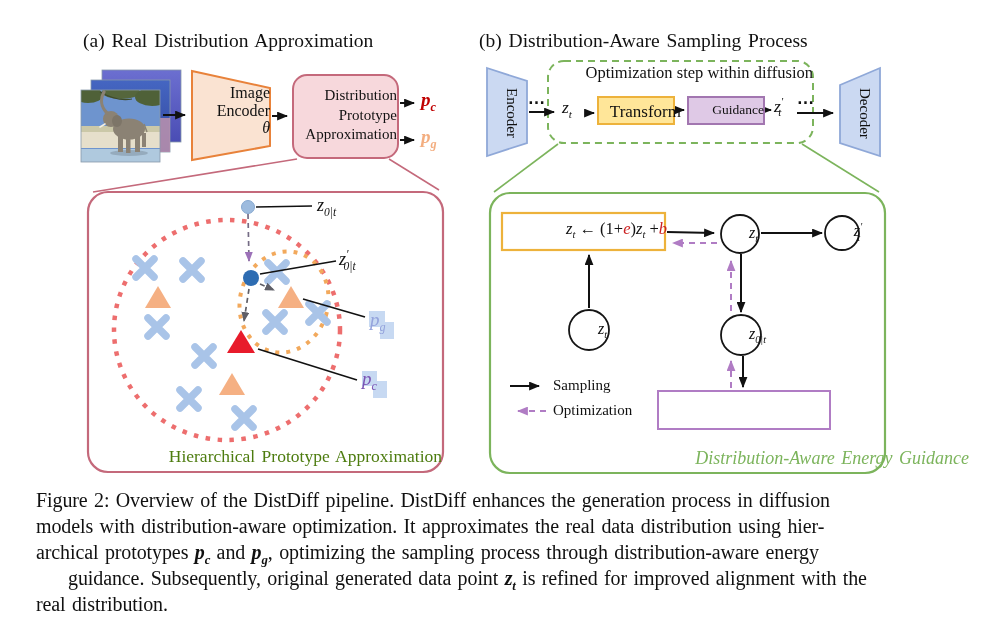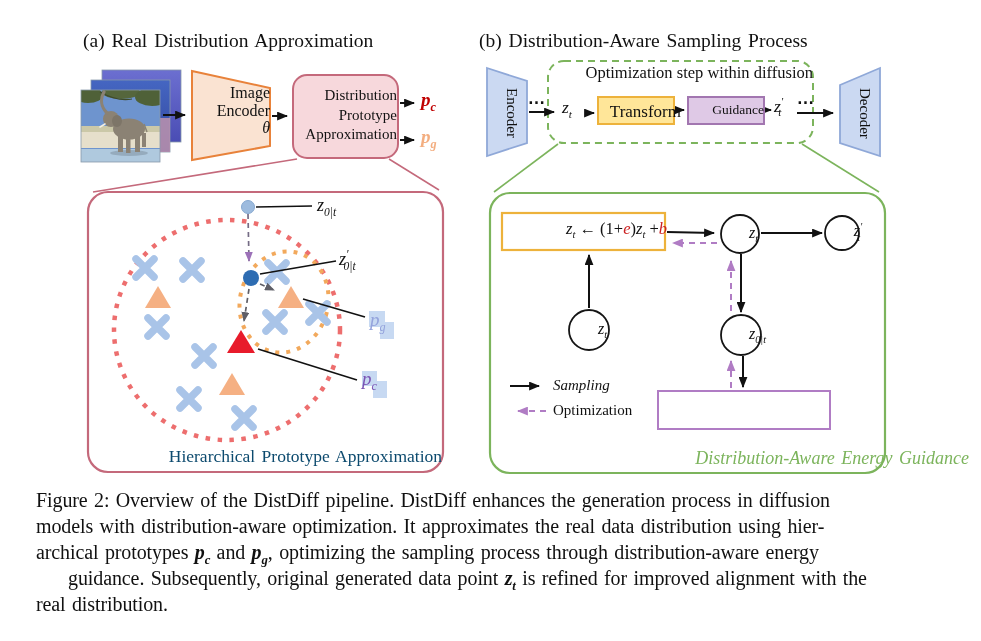--- a/index.html
+++ b/index.html
@@ -13,21 +13,21 @@
   sub{font-size:64%;font-style:italic;}
   sup{font-size:64%;}
   .tuck{margin-left:-5px;}
   .vtx{writing-mode:vertical-rl;text-orientation:mixed;text-align:center;}
   .red{color:#C00000;}
   .red2{color:#CC2222;font-style:italic;}
   .apr{color:#F3AE80;}
   .apr2{color:#F0A878;font-style:italic;}
   .pcv{color:#7B55B5;}
   .pgb{color:#94A3DC;}
-  .pink{color:#0c4a6e;}
+  .pink{color:#4d7c0f;}
   .grn{color:#7CB45C;}
   .cap{font-size:20px;letter-spacing:-0.1px;word-spacing:1.5px;}
   .wm{font-family:"Liberation Sans",sans-serif;color:#CBCBCB;}
 </style>
 </head>
 <body>
 
 <div id="canvas">
 
 <svg id="art" width="981" height="641" viewBox="0 0 981 641">
@@ -249,21 +249,21 @@
 <div class="t c" style="left:504px;top:220px;width:163px;font-size:16.5px;">
   <span class="it">z</span><sub>t</sub><span> ← </span><span>(1+</span><span class="red2">e</span><span>)</span><span class="it">z</span><sub>t</sub><span> +</span><span class="red2">b</span>
 </div>
 
 <div class="t c it" style="left:722px;top:224px;width:36px;font-size:16px;"><span>z</span><sub>t</sub></div>
 <div class="t c it" style="left:824px;top:221px;width:36px;font-size:16px;"><span>z</span><sup>′</sup><sub class="tuck">t</sub></div>
 <div class="t c it" style="left:571px;top:320px;width:36px;font-size:16px;"><span>z</span><sub>t</sub></div>
 <div class="t c it" style="left:716px;top:325px;width:50px;font-size:16px;"><span>z</span><sub>0|t</sub></div>
 
 
-<div class="t" style="left:553px;top:377px;font-size:15px;font-style:italic;">Sampling</div>
+<div class="t" style="left:553px;top:377px;font-size:15px;">Sampling</div>
 <div class="t" style="left:553px;top:402px;font-size:15px;">Optimization</div>
 
 <div class="t c grn" style="left:498px;top:448px;width:471px;font-size:18px;word-spacing:2px;font-style:italic;">Distribution-Aware  Energy Guidance</div>
 
 <div class="t cap" style="left:36px;top:489px;">Figure 2: Overview of the DistDiff pipeline. DistDiff enhances the generation process in diffusion</div>
 <div class="t cap" style="left:36px;top:515px;text-align:center;">models with distribution-aware optimization. It approximates the real data distribution using hier-</div>
 <div class="t cap" style="left:36px;top:541px;">
   <span>archical prototypes </span><span class="bm"><span>p</span><sub>c</sub></span><span> and </span><span class="bm"><span>p</span><sub>g</sub></span><span>, optimizing the sampling process through distribution-aware energy</span>
 </div>
 <div class="t cap" style="left:36px;top:567px;margin-left:32px;">

